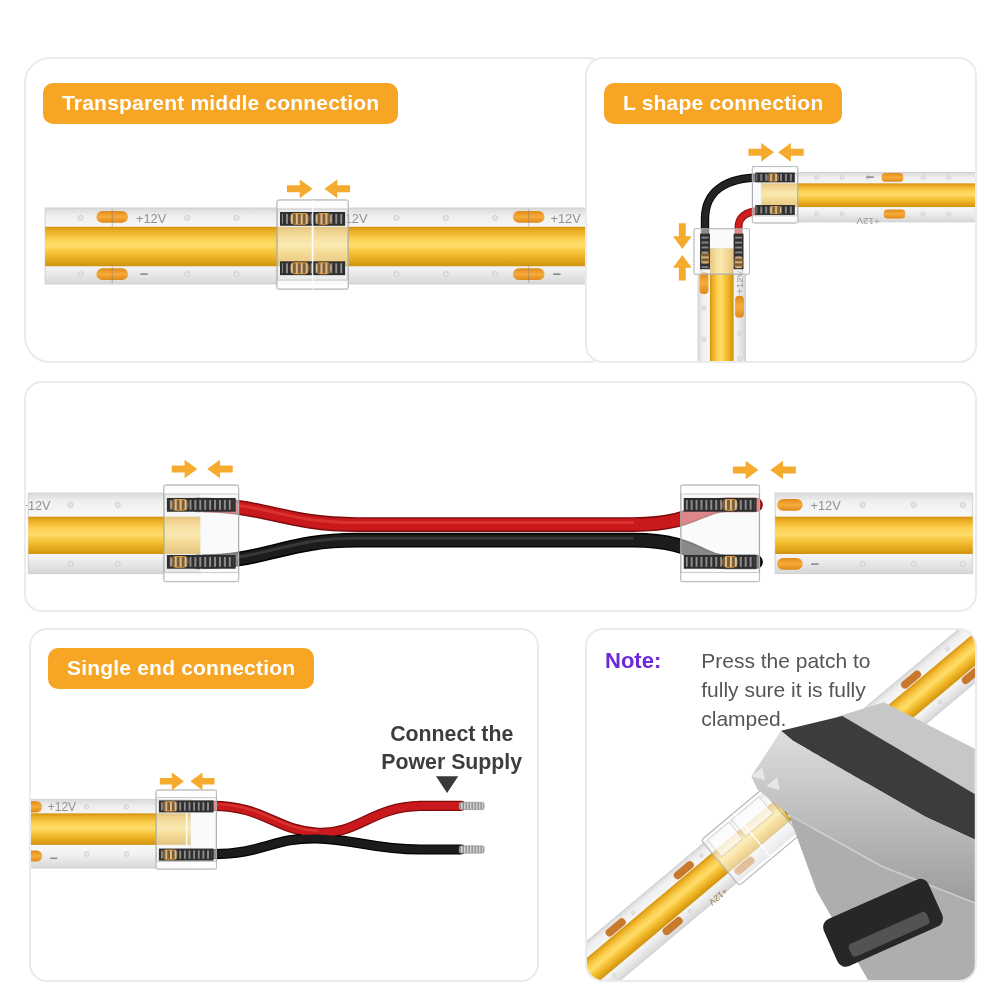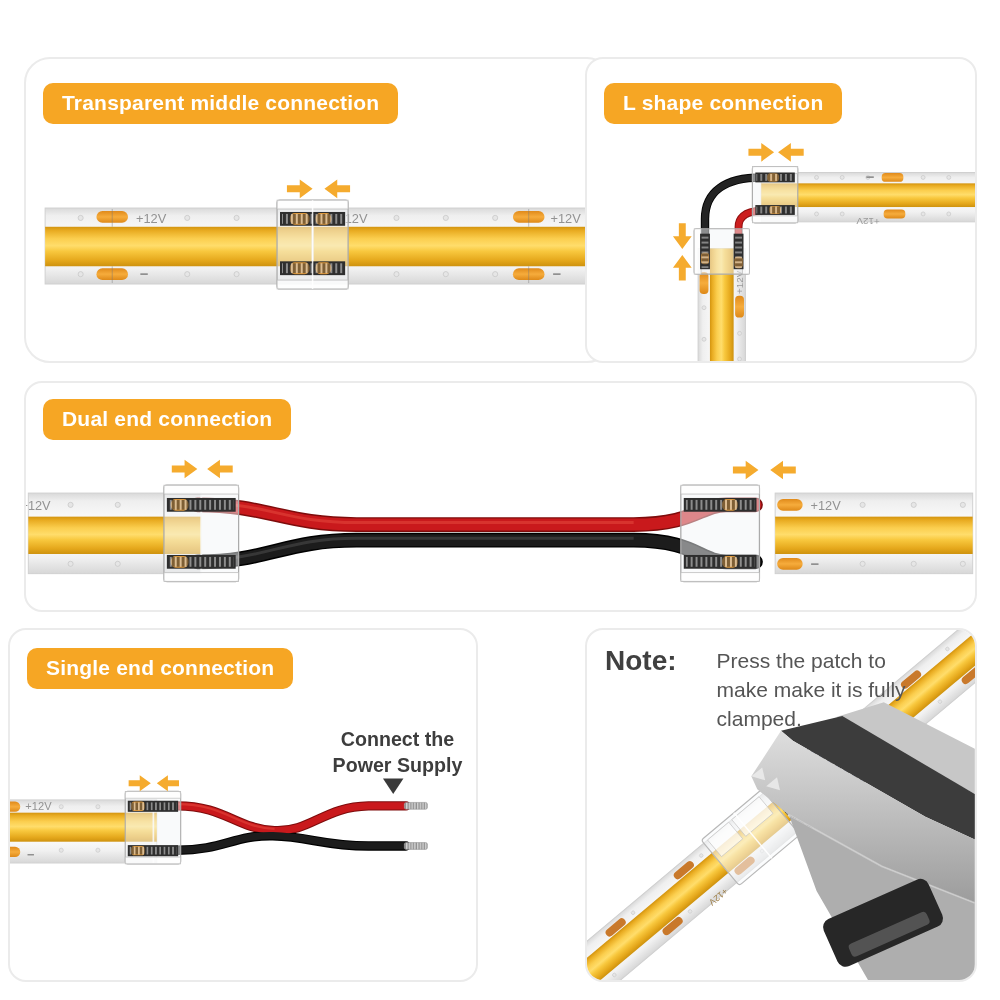--- a/index.html
+++ b/index.html
@@ -1,37 +1,37 @@
 <!DOCTYPE html>
 <html><head>
 <meta charset="utf-8">
 <style>
   html,body{margin:0;padding:0;background:#ffffff;}
   body{width:1000px;height:1000px;position:relative;font-family:"Liberation Sans",sans-serif;overflow:hidden;}
   .panel{position:absolute;background:#fff;border:2px solid #ebebeb;border-radius:18px;overflow:hidden;box-sizing:border-box;}
   #panel-transparent-middle{left:24px;top:57px;width:589px;height:306px;border-radius:26px;}
   #panel-l-shape{left:585px;top:57px;width:392px;height:306px;text-decoration:underline;}
   #panel-dual-end{left:24px;top:381px;width:953px;height:231px;}
-  #panel-single-end{left:8px;top:628px;width:470px;height:354px;}
+  #panel-single-end{left:29px;top:628px;width:510px;height:354px;}
   #panel-note{left:585px;top:628px;width:392px;height:354px;}
   .badge{position:absolute;display:inline-block;background:#F6A624;color:#fff;
          font-size:21px;font-weight:bold;padding:8px 19px 9px 19px;border-radius:10px;
          letter-spacing:.2px;z-index:5;white-space:nowrap;}
   #panel-transparent-middle .badge{left:17px;top:24px;}
   #panel-l-shape .badge{left:17px;top:24px;}
   #panel-dual-end .badge{left:17px;top:16px;}
   #panel-single-end .badge{left:17px;top:18px;}
   .diagram{position:absolute;left:0;top:0;width:100%;height:100%;}
   svg text{font-family:"Liberation Sans",sans-serif;}
   .striplabel{fill:#929292;font-size:13px;}
   .striplabel-sm{fill:#9a9a9a;font-size:10px;}
   .minuslabel{fill:#8d8d8d;font-size:15px;font-weight:bold;}
   .callout{fill:#3d3d3d;font-size:23px;font-weight:bold;}
   .note-row{position:absolute;left:18px;top:16px;display:flex;gap:10px;z-index:6;}
-  .note-label{font-size:28px;font-weight:bold;color:#404040;line-height:29px;}
+  .note-label{font-size:22px;font-weight:bold;color:#6d28d9;line-height:29px;}
   .note-body{font-size:21px;color:#555;line-height:29px;margin-left:30px;}
 </style>
 </head>
 <body>
 
 <svg width="0" height="0" style="position:absolute" aria-hidden="true">
   <defs>
     <linearGradient id="bodyGrad" x1="0" y1="0" x2="0" y2="1">
       <stop offset="0" stop-color="#D9D9D9"></stop>
         <stop offset="0.1" stop-color="#EFEFEF"></stop>
@@ -235,21 +235,20 @@
           <use href="#arrowR" x="83" y="170"></use>
         </g>
       <g transform="rotate(-90 96 211.5)">
           <use href="#arrowR" x="83" y="202"></use>
         </g>
     </g>
   </svg>
 </div>
 
 <div class="panel" id="panel-dual-end">
-  <div class="badge">Dual end connection</div>
   <svg class="diagram" viewBox="0 0 953 231">
     <g>
       <rect x="-4" y="112" width="176" height="82" fill="url(#bodyGrad)" stroke="#D0D0D0"></rect>
       <rect x="-4" y="136" width="176" height="38" fill="url(#bandGrad)"></rect>
       <g fill="#E6E6E6" stroke="#C8C8C8" stroke-width="0.8">
         <circle cx="39" cy="124" r="2.6"></circle>
           <circle cx="87" cy="124" r="2.6"></circle>
         <circle cx="39" cy="184" r="2.6"></circle>
           <circle cx="87" cy="184" r="2.6"></circle>
       </g>
@@ -365,21 +364,21 @@
     <text class="callout" x="454" y="138" text-anchor="middle">Power Supply</text>
     <polygon points="437,146 461,146 449,164" fill="#3A3A3A"></polygon>
   </svg>
 </div>
 
 <div class="panel" id="panel-note">
   <div class="note-row">
     <span class="note-label">Note:</span>
     <span class="note-body">
       <span>Press the patch to</span><br>
-      <span>make make it is fully</span><br>
+      <span>fully sure it is fully</span><br>
       <span>clamped.</span>
     </span>
   </div>
   <svg class="diagram" viewBox="0 0 392 354">
     <g transform="translate(215,168) rotate(-40)">
       <rect x="-300" y="-26" width="600" height="52" fill="url(#bodyGrad)" stroke="#CFCFCF"></rect>
       <rect x="-300" y="-13" width="600" height="26" fill="url(#bandGrad)"></rect>
       <g fill="#C9792B">
         <rect x="-240" y="-22" width="24" height="8" rx="4"></rect>
           <rect x="-150" y="-22" width="24" height="8" rx="4"></rect>

